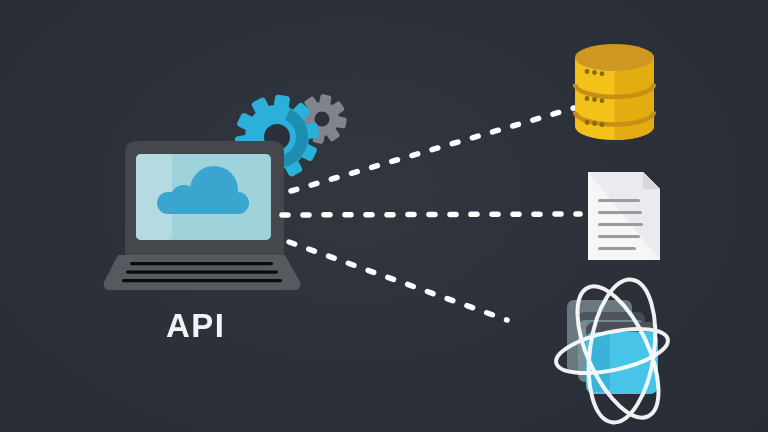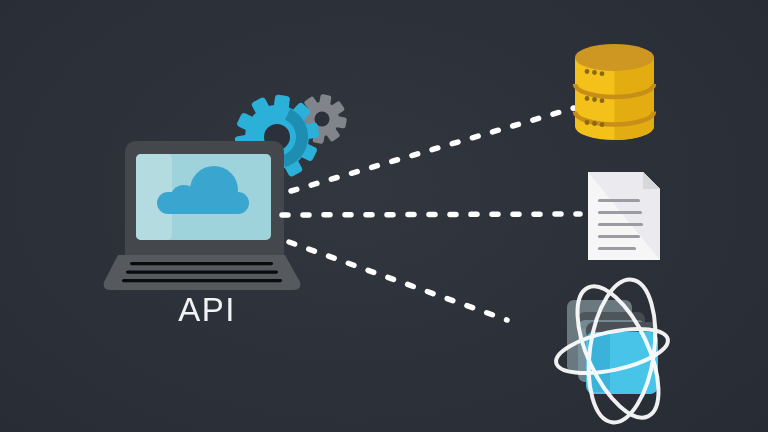--- a/index.html
+++ b/index.html
@@ -6,24 +6,24 @@
   .stage{
     position:relative;
     width:768px;height:432px;
     overflow:hidden;
     background:radial-gradient(ellipse 620px 420px at 46% 44%, #31363f 0%, #2b2f38 55%, #262a32 100%);
     font-family:"Liberation Sans", sans-serif;
   }
   .stage svg{position:absolute;left:0;top:0;}
   .api-label{
     position:absolute;
-    left:166px;top:293px;width:82px;
-    text-align:center;
+    left:166px;top:309px;width:82px;
+    text-align:left;
     font-size:33px;
-    font-weight:400;
+    font-weight:700;
     letter-spacing:1.5px;
     color:#f2f3f4;
     line-height:1;
     user-select:none;
   }
 </style>
 </head>
 <body>
 
 <div class="stage">

